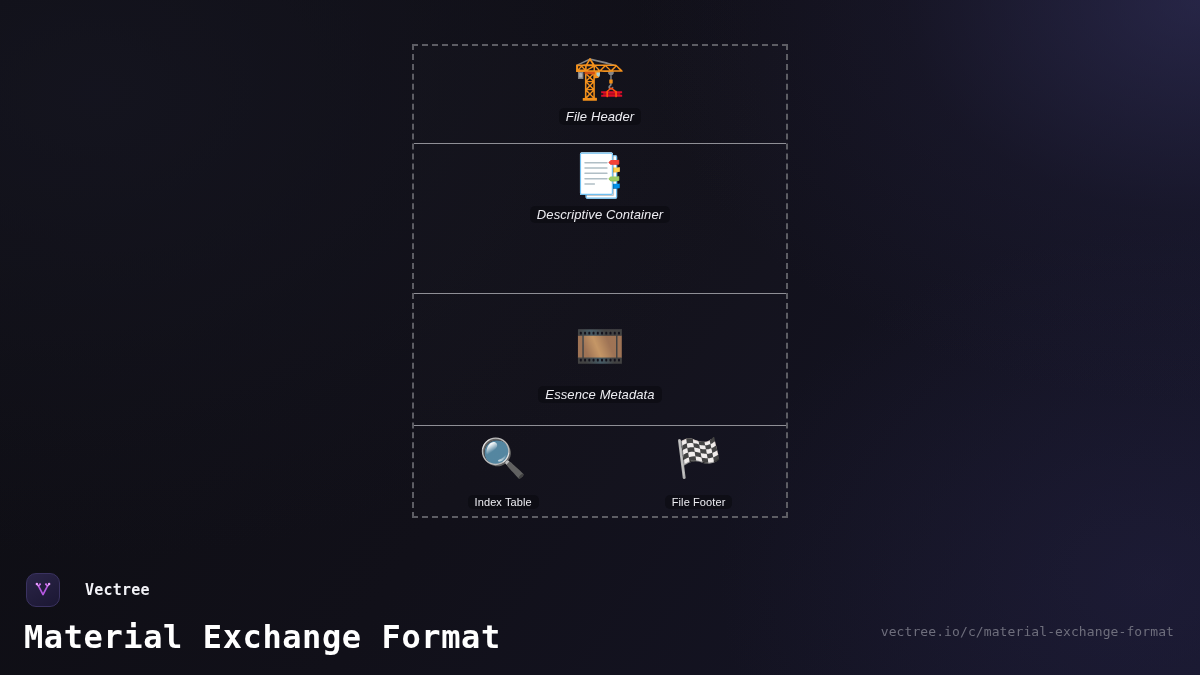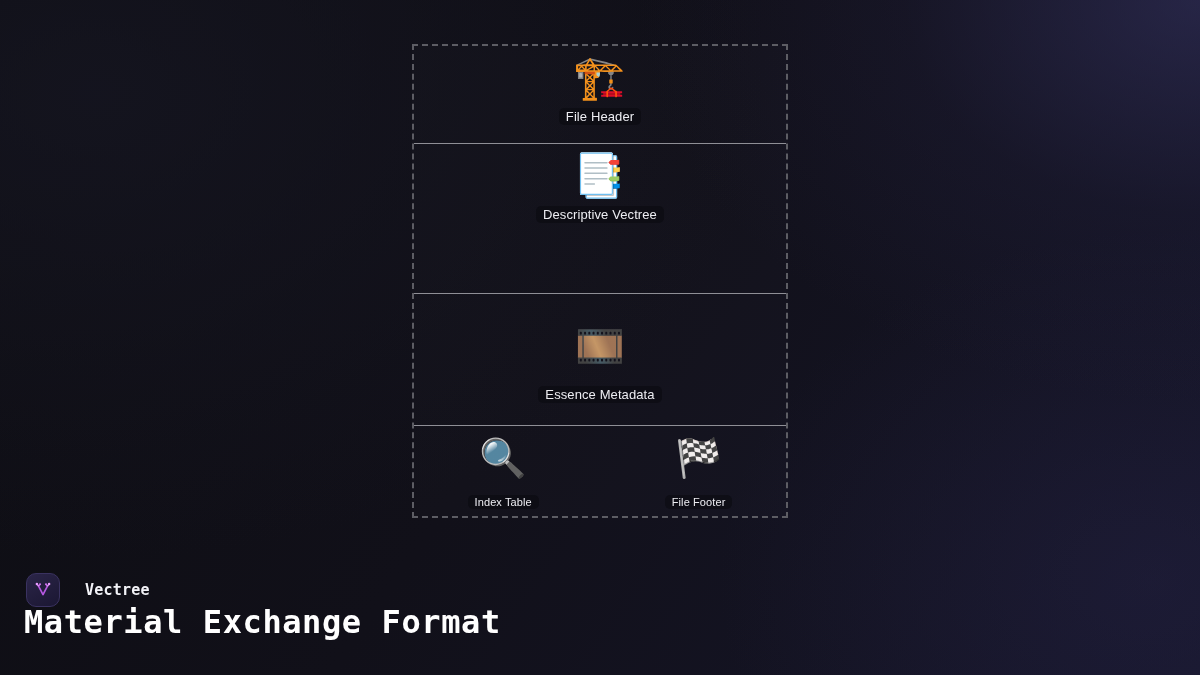--- a/index.html
+++ b/index.html
@@ -74,21 +74,21 @@
     white-space: nowrap;
     color: #ededf2;
     background: rgba(10,10,14,0.55);
     border-radius: 5px;
     padding: 1px 7px;
     letter-spacing: 0.1px;
   }
 
   
   .big .node-icon   { font-size: 42px; }
-  .big .node-label  { font-size: 13px; }
+  .big .node-label  { font-size: 13px; font-style: italic; }
   .small .node-icon { font-size: 38px; }
   .small .node-label{ font-size: 11px; margin-top: 18px; }
 
   .sec-essence .node-icon { font-size: 40px; }
   .sec-essence .node-label{ margin-top: 20px; }
 
   
   #footer {
     position: absolute;
     left: 0;
@@ -120,21 +120,21 @@
   #brand-name {
     font-family: "DejaVu Sans Mono", monospace;
     font-size: 15px;
     font-weight: bold;
     color: #f2f2f7;
     letter-spacing: 0.2px;
   }
   #page-title {
     position: absolute;
     left: 24px;
-    top: 48px;
+    top: 63px;
     font-family: "DejaVu Sans Mono", monospace;
     font-size: 32px;
     font-weight: bold;
     color: #ffffff;
     letter-spacing: 0.6px;
     white-space: nowrap;
   }
   #page-url {
     position: absolute;
     right: 26px;
@@ -156,21 +156,21 @@
     <div class="section sec-header">
       <div class="node big">
         <span class="node-icon">🏗️</span>
         <span class="node-label">File Header</span>
       </div>
     </div>
 
     <div class="section sec-meta">
       <div class="node big">
         <span class="node-icon">📑</span>
-        <span class="node-label">Descriptive Vectree</span>
+        <span class="node-label">Descriptive Container</span>
       </div>
     </div>
 
     <div class="section sec-essence">
       <div class="node big">
         <span class="node-icon">🎞️</span>
         <span class="node-label">Essence Metadata</span>
       </div>
     </div>
 
@@ -199,16 +199,17 @@
           <circle cx="7.0" cy="4.3" r="1.05" fill="#c96ceb"></circle>
           <circle cx="13.0" cy="4.3" r="1.05" fill="#c96ceb"></circle>
           <circle cx="16.1" cy="4.0" r="1.25" fill="#e79bff"></circle>
         </svg>
       </span>
       <span id="brand-name">Vectree</span>
     </div>
 
     <div id="page-title">Material Exchange Format</div>
 
+    <div id="page-url">vectree.io/c/material-exchange-format</div>
 
   </div>
 
 </div>
 
 </body></html>

